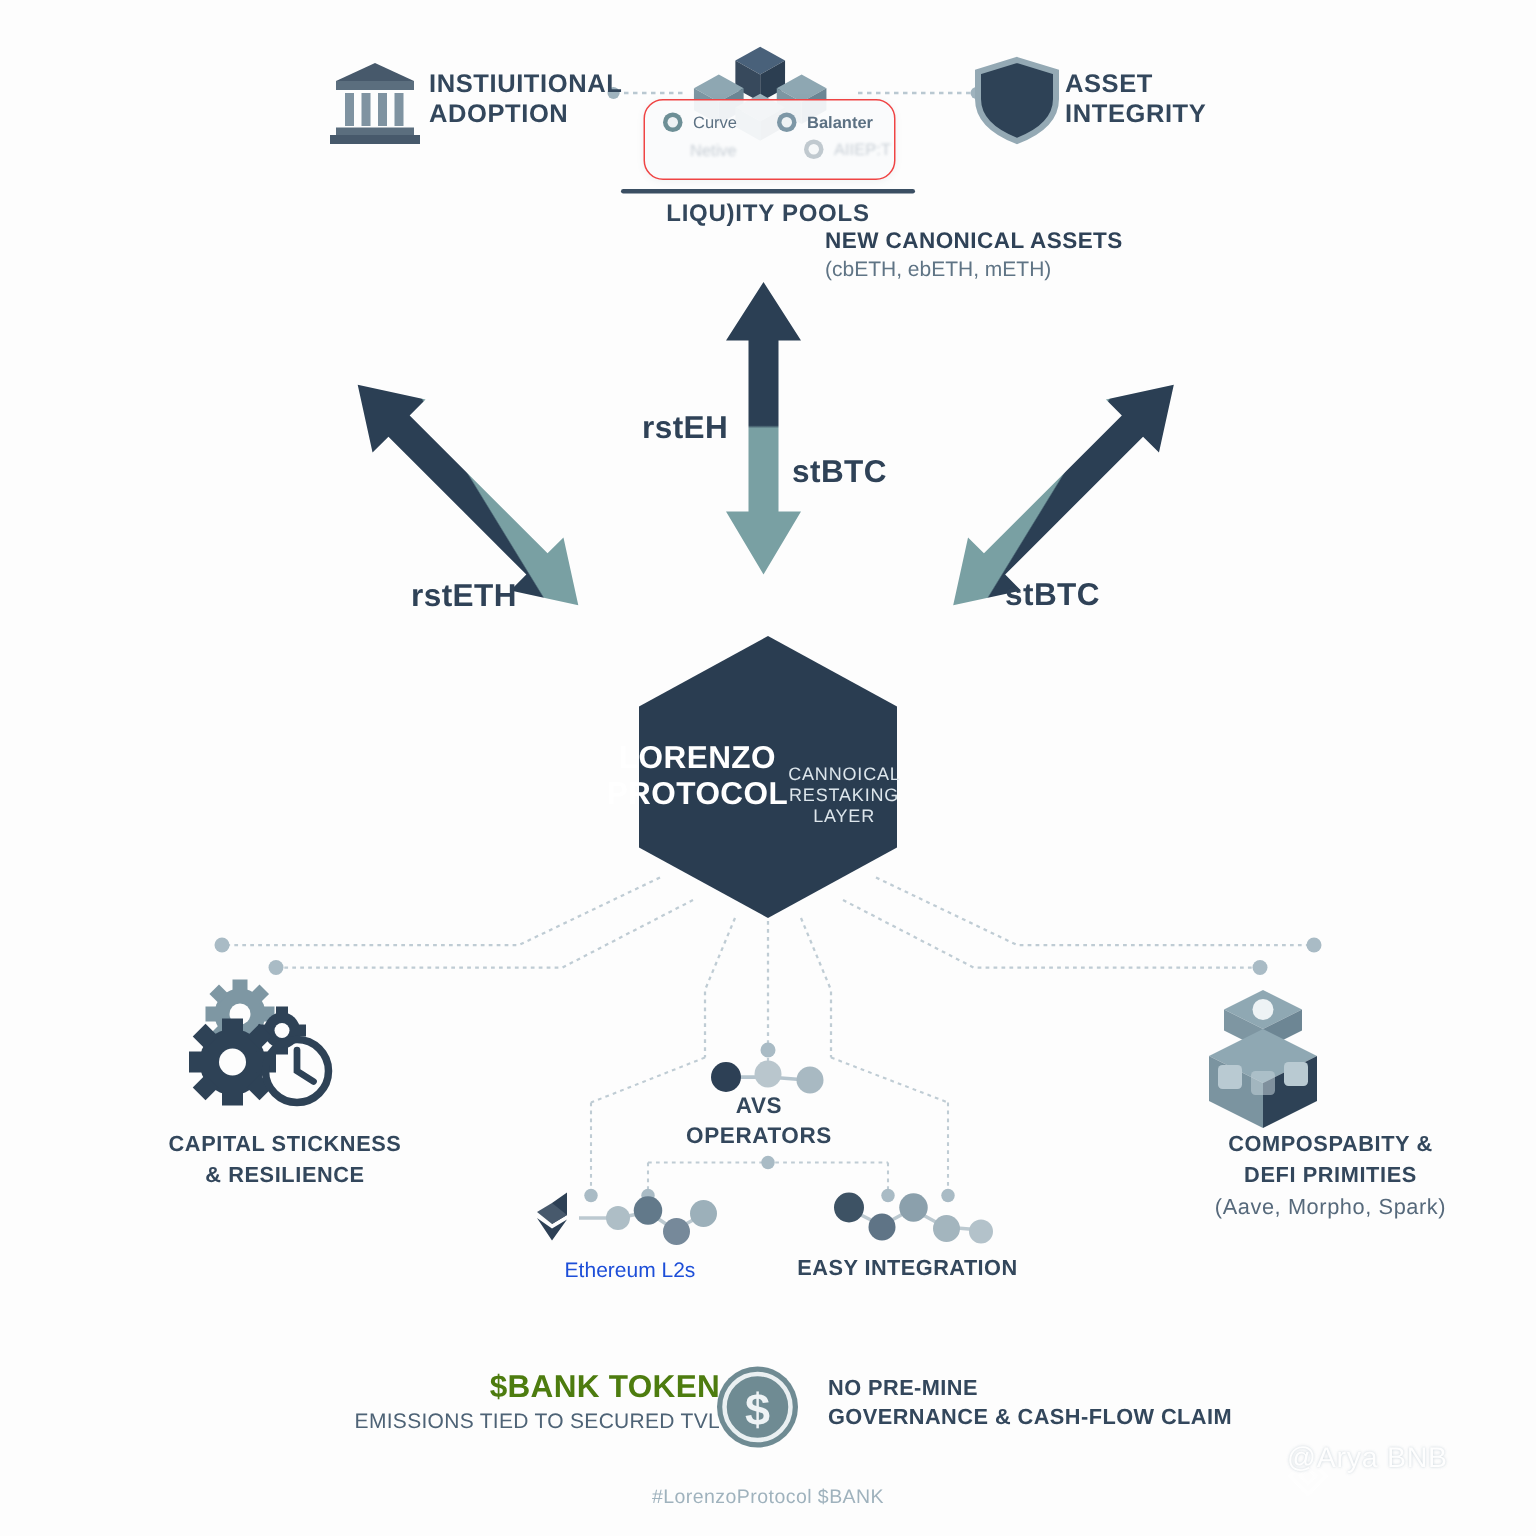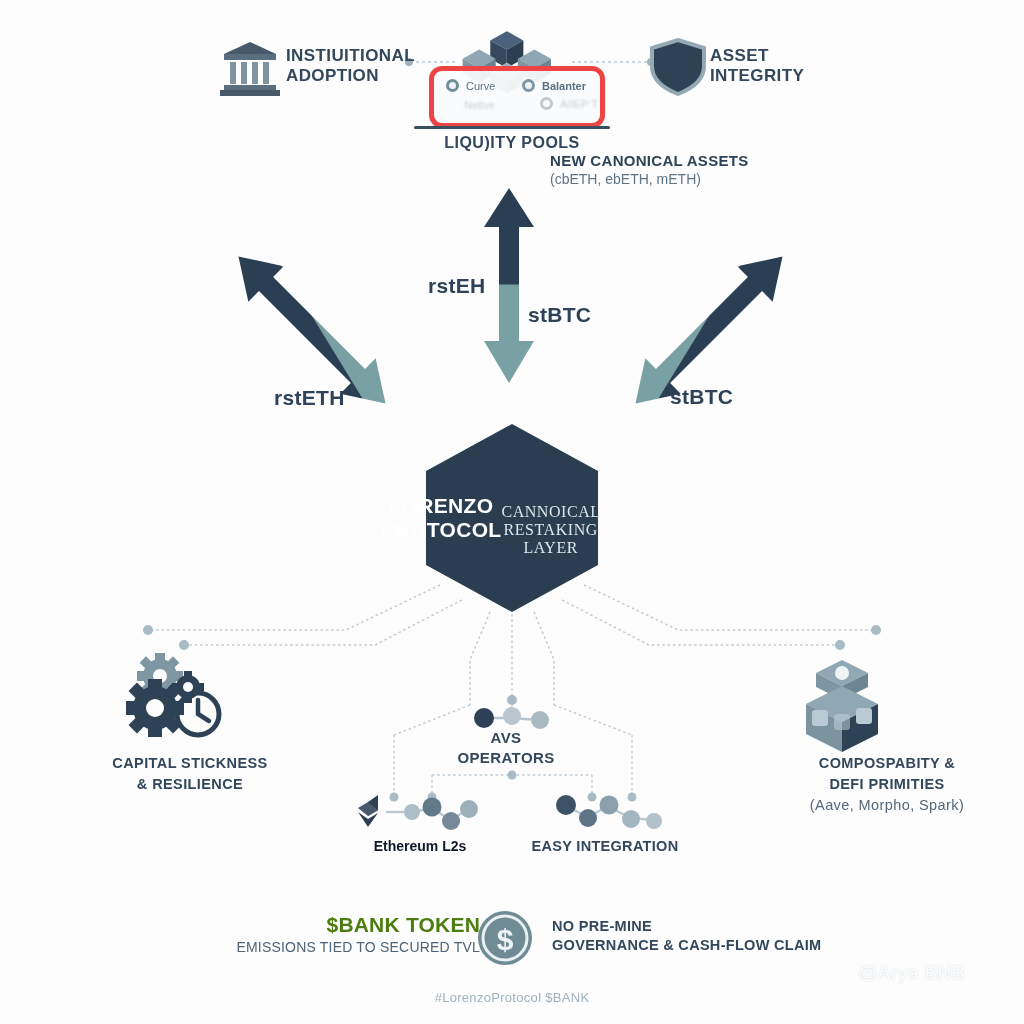--- a/index.html
+++ b/index.html
@@ -26,21 +26,21 @@
 
   
   #institutional-adoption{left:286px;top:46px;width:200px;}
   #asset-integrity{left:710px;top:46px;width:180px;}
 
   
   #liquidity-pools-group{left:404px;top:18px;width:216px;}
   #lp-card{
     position:absolute;left:25px;top:48px;width:166px;height:52px;
     background:rgba(250,251,252,.92);
-    border:5px solid #ef4444;border-radius:13px;
+    border:1px solid #ef4444;border-radius:13px;
     box-shadow:0 1px 5px rgba(90,110,130,.07);
   }
   .lp-row{display:flex;align-items:center;gap:7px;position:absolute;}
   .lp-row1a{left:12px;top:8px;}
   .lp-row1b{left:88px;top:8px;font-weight:bold;}
   .lp-row2a{left:30px;top:28px;opacity:.32;}
   .lp-row2b{left:106px;top:26px;opacity:.32;}
   .lp-txt{font-size:11px;color:#5c7183;}
   .lp-txt.blurred{filter:blur(1.1px);}
   .lp-dot{width:13px;height:13px;border-radius:50%;background:#7d97a6;position:relative;flex:none;}
@@ -63,28 +63,28 @@
   #label-stbtc-right{left:670px;top:385px;}
 
   
   #core-hex{left:424px;top:422px;width:176px;height:192px;}
   #core-text{
     position:absolute;left:0;top:0;width:176px;height:192px;
     display:flex;flex-direction:row;align-items:center;justify-content:flex-end;
     color:#ffffff;text-align:center;
   }
   #core-title{font-size:21px;font-weight:bold;line-height:1.12;letter-spacing:.3px;}
-  #core-sub{font-size:16px;letter-spacing:.55px;margin-top:24px;color:#dde6ec;font-family:Liberation Serif, serif;}
+  #core-sub{font-size:12px;letter-spacing:.55px;margin-top:24px;color:#dde6ec;}
 
   
   #cap-capital{left:60px;top:753px;width:260px;text-align:center;font-size:14.5px;line-height:1.45;}
   #cap-compos{left:762px;top:753px;width:250px;text-align:center;font-size:14.5px;line-height:1.45;}
   #cap-compos .paren{font-weight:normal;color:#56697b;}
   #cap-avs{left:430px;top:728px;width:152px;text-align:center;font-size:15px;line-height:1.3;}
-  #cap-eth-l2{left:330px;top:838px;width:180px;text-align:center;font-size:14px;font-weight:bold;color:#0f172a;}
+  #cap-eth-l2{left:330px;top:838px;width:180px;text-align:center;font-size:14px;font-weight:normal;color:#1d4ed8;}
   #cap-easy{left:510px;top:838px;width:190px;text-align:center;font-size:14.5px;font-weight:bold;color:#33475c;letter-spacing:.3px;}
 
   
   #bank-left{left:160px;top:913px;width:320px;text-align:right;}
   #bank-title{font-size:21px;font-weight:bold;letter-spacing:.2px;color:#4d7c0f;}
   #bank-sub{font-size:14px;color:#4e6376;margin-top:2px;letter-spacing:.2px;}
   #bank-right{left:552px;top:918px;width:300px;}
   #bank-right .l1{font-size:14.5px;font-weight:bold;color:#33475c;letter-spacing:.3px;}
   #bank-right .l2{font-size:14.5px;font-weight:bold;color:#33475c;letter-spacing:.3px;margin-top:3px;}
 

